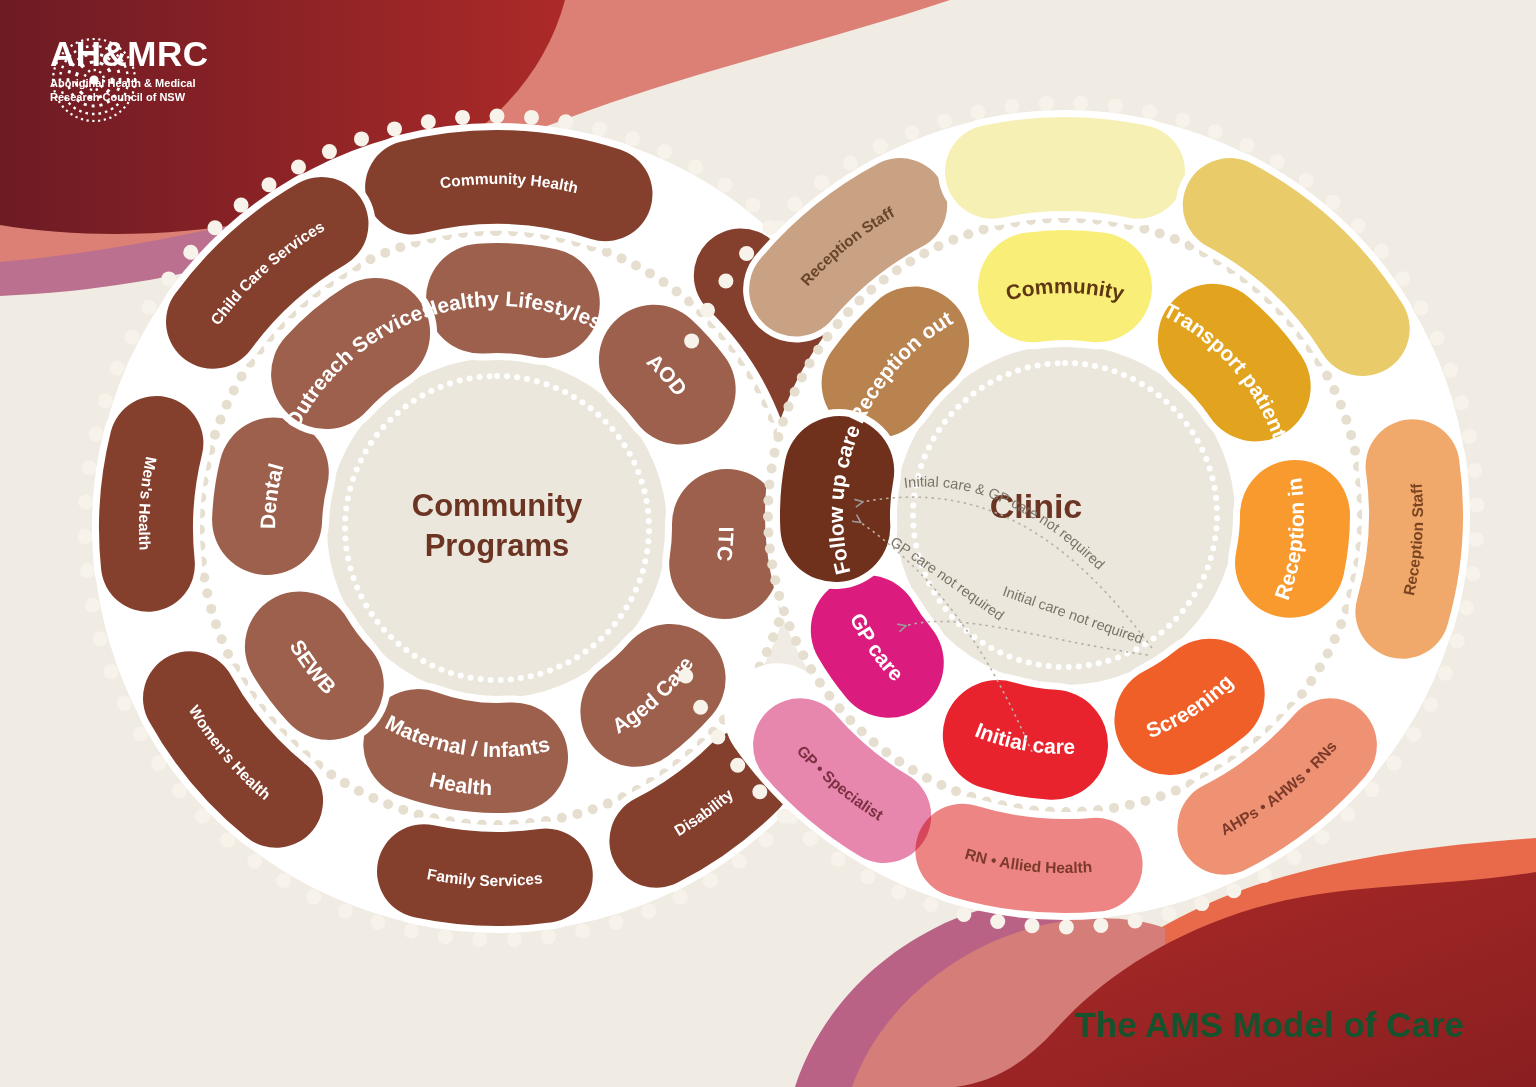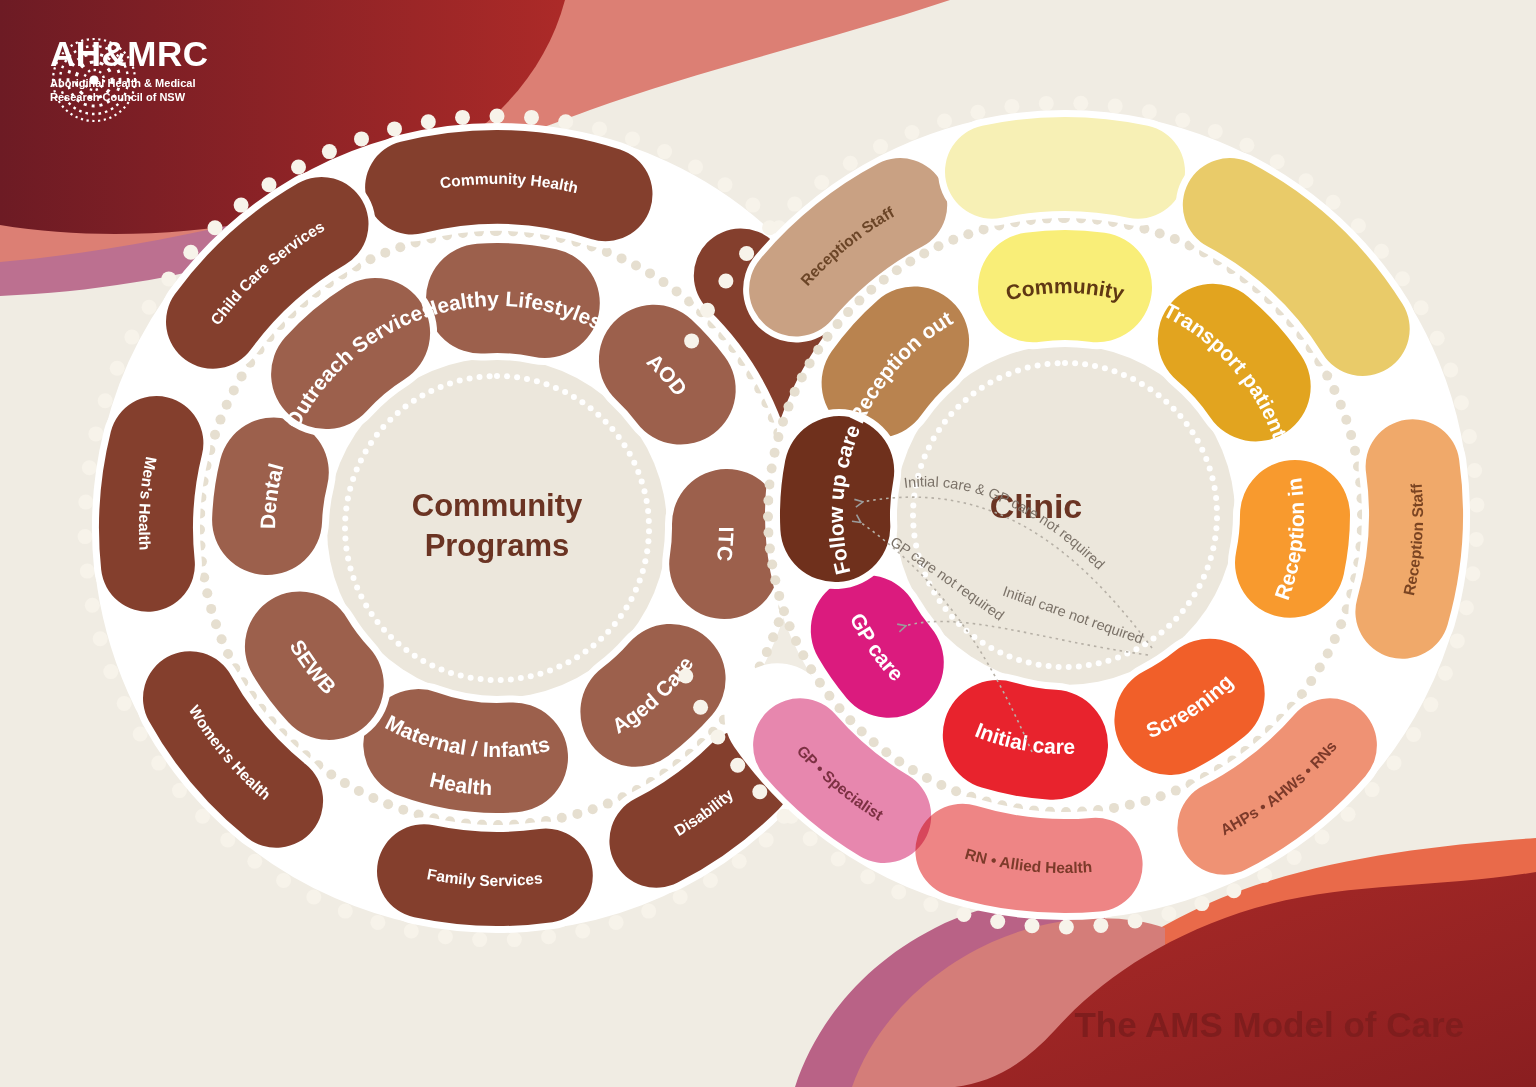--- a/index.html
+++ b/index.html
@@ -2,21 +2,21 @@
 <html><head>
 <meta charset="utf-8">
 <style>
   html,body{margin:0;padding:0;}
   body{font-family:"Liberation Sans",sans-serif;}
   .stage{position:relative;width:1536px;height:1087px;overflow:hidden;background:#f0ece3;}
   svg{position:absolute;left:0;top:0;}
   .logo{position:absolute;left:50px;top:36px;display:flex;align-items:center;gap:16px;color:#fff;z-index:5;}
   .logo-title{font-size:35px;font-weight:bold;letter-spacing:.5px;line-height:1;}
   .logo-sub{font-size:11px;font-weight:bold;line-height:1.3;margin-top:5px;}
-  .footer-title{position:absolute;right:72px;bottom:42px;color:#7f1d1d;font-size:35px;font-weight:bold;z-index:5;}
+  .footer-title{position:absolute;right:72px;bottom:42px;color:#14532d;font-size:35px;font-weight:bold;z-index:5;}
   text{font-family:"Liberation Sans",sans-serif;}
 </style>
 </head>
 <body>
 
 <div class="stage">
 
   <svg id="diagram" width="1536" height="1087" viewBox="0 0 1536 1087">
       <defs>
         <linearGradient id="gTL" x1="0" y1="0" x2="1" y2="0">

